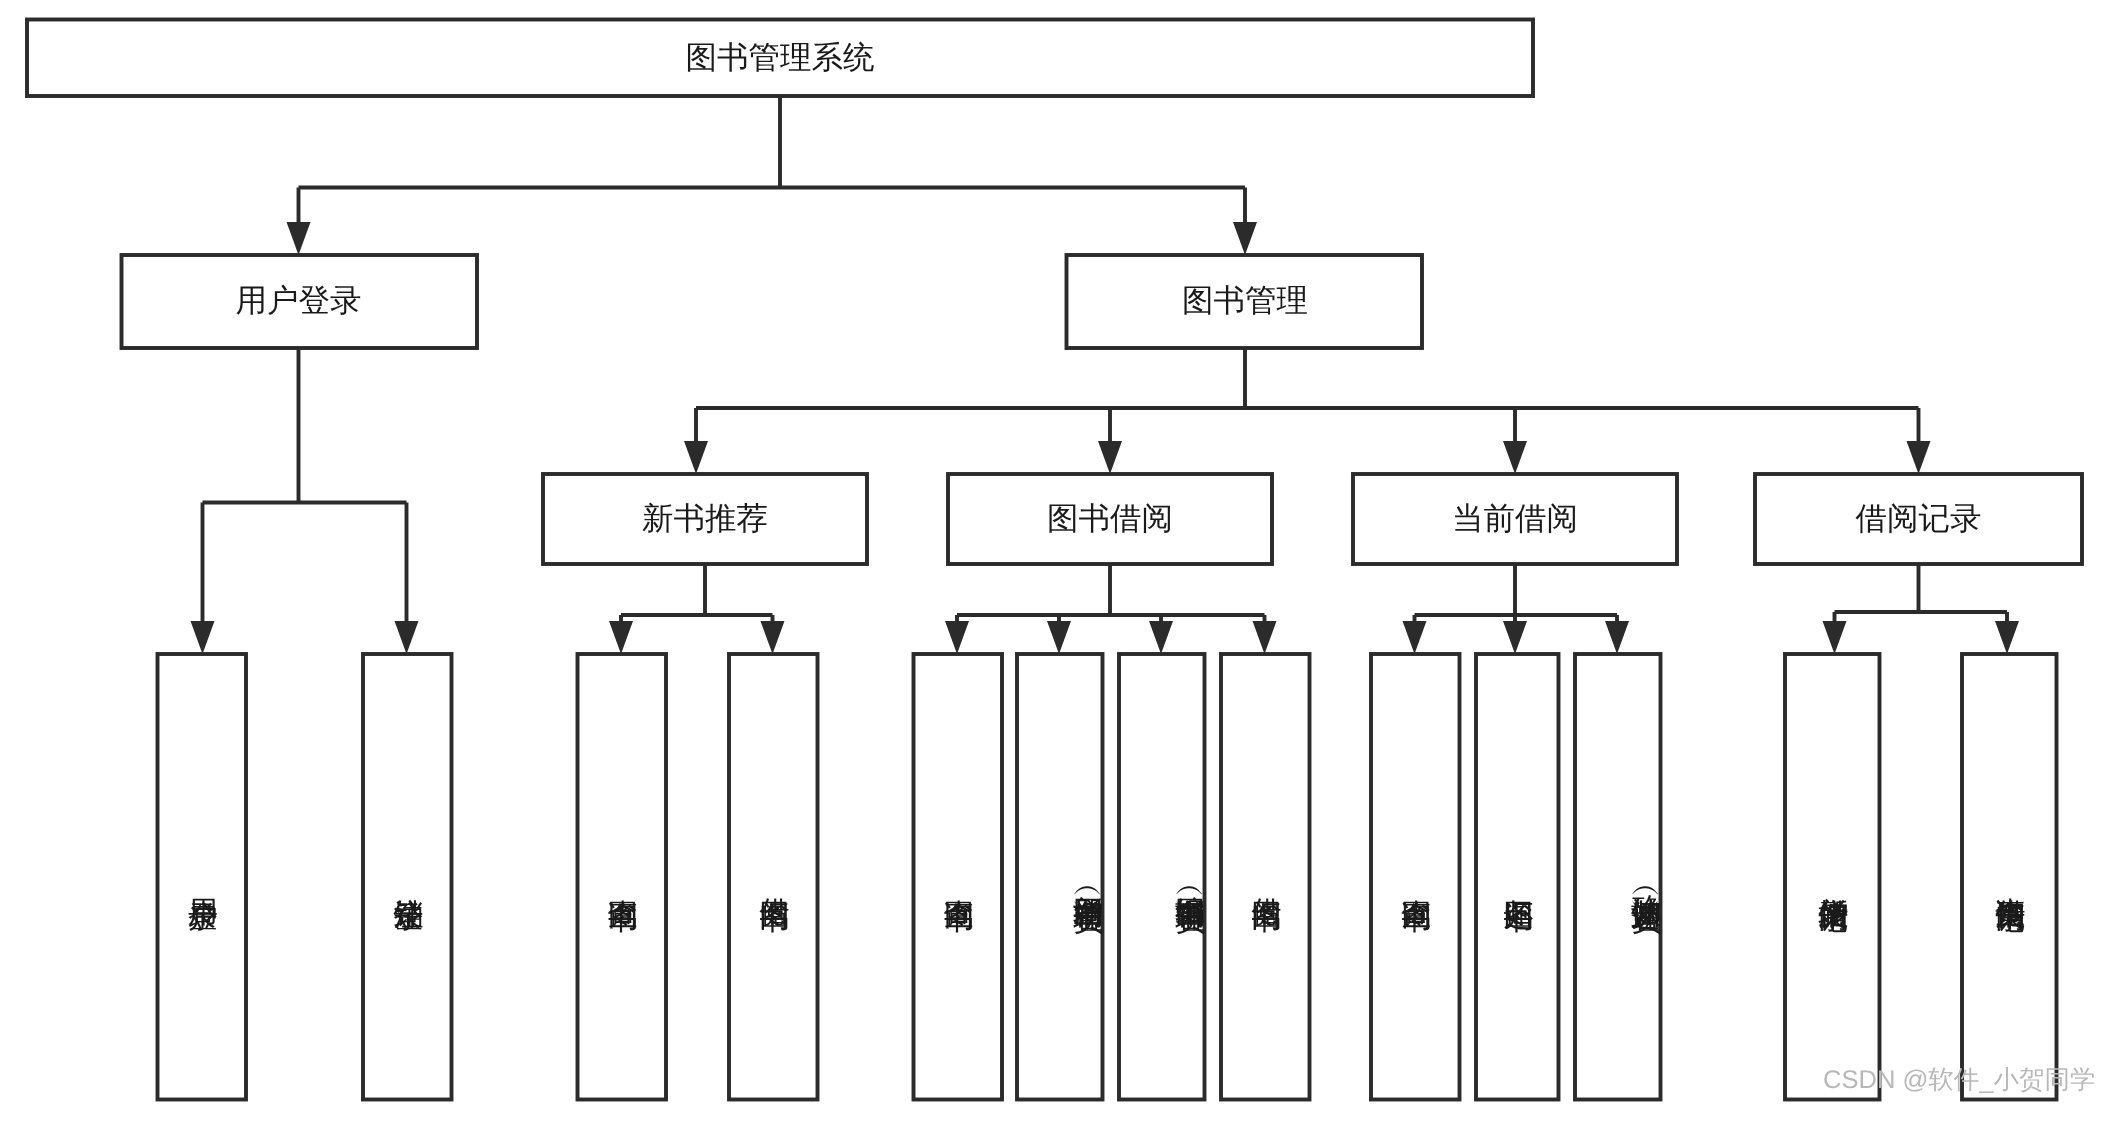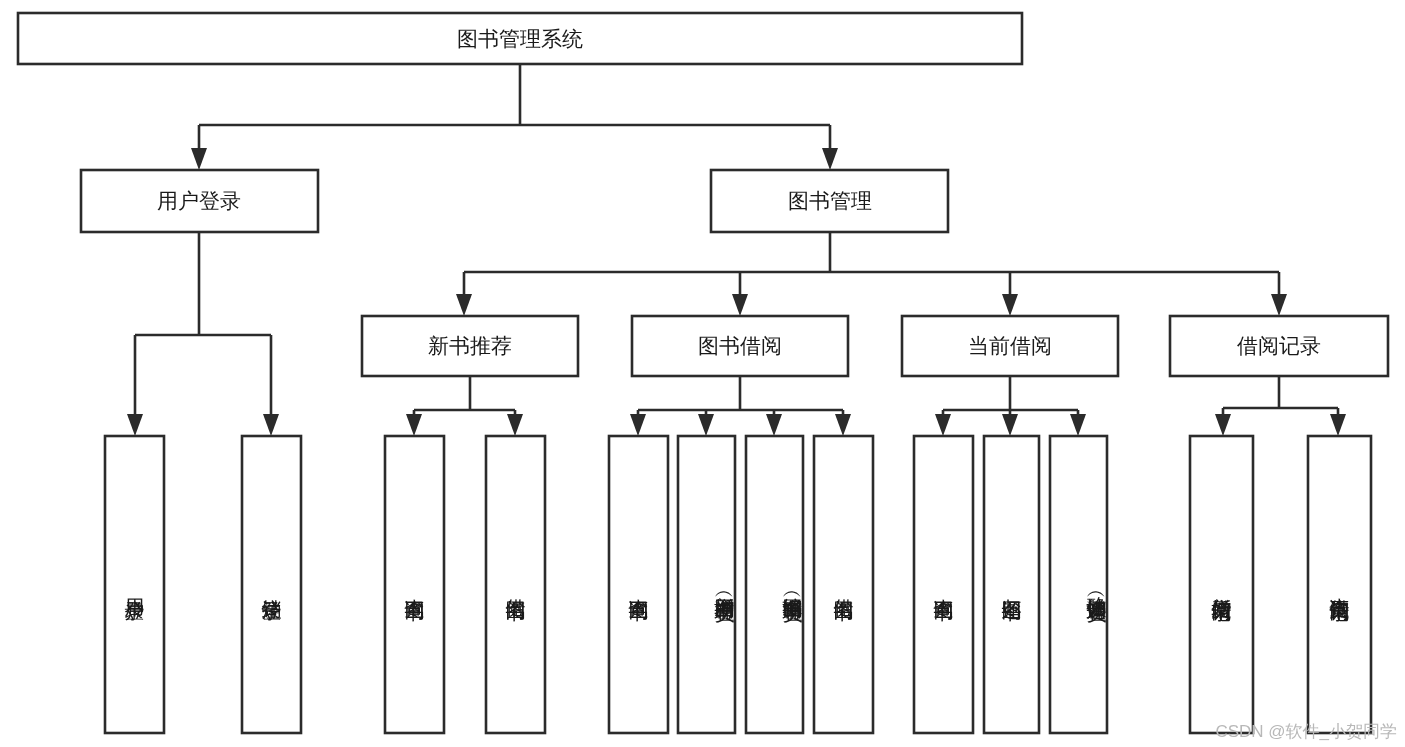--- a/index.html
+++ b/index.html
@@ -60,21 +60,21 @@
     line-height: 1.04;
     color: #1a1a1a;
     letter-spacing: 1px;
     white-space: nowrap;
     pointer-events: none;
     user-select: none;
   }
   .watermark {
     position: absolute;
     right: 8px;
-    bottom: 4px;
+    bottom: 16px;
     font-family: "Liberation Sans", "DejaVu Sans", sans-serif;
     font-size: 17px;
     color: #b8b8b8;
     white-space: nowrap;
     user-select: none;
     margin-top: 22px;
   }
 </style>
 </head>
 <body>

